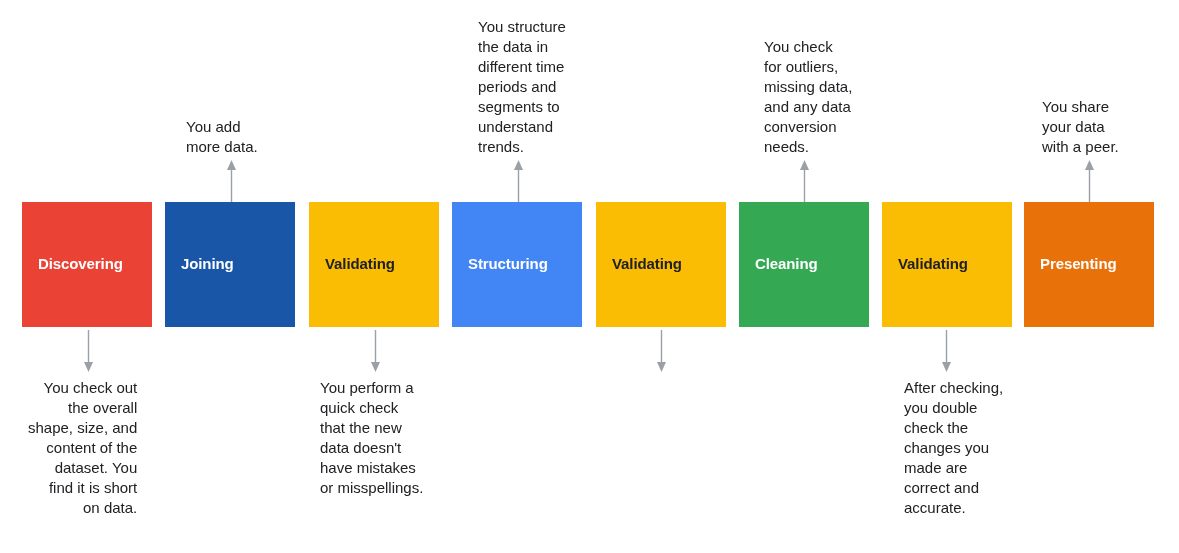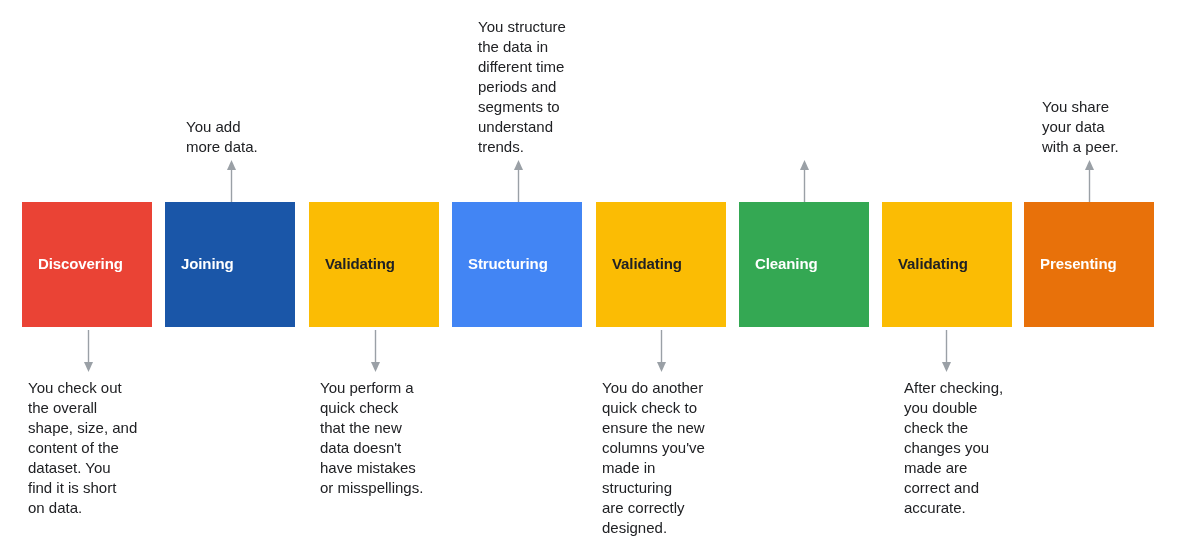--- a/index.html
+++ b/index.html
@@ -57,21 +57,21 @@
     display: block;
   }
 </style>
 </head>
 <body>
 
 <div id="stage">
     <div class="step-box" style="left: 22px; background: rgb(234, 67, 53);">
       <span class="step-label" style="color: rgb(255, 255, 255);">Discovering</span>
     </div>
-    <div class="note note-bottom" style="left: 28px; top: 378px;">You check out
+    <div class="note note-bottom" style="left: 28px; top: 378px; text-align: right;">You check out
 the overall
 shape, size, and
 content of the
 dataset. You
 find it is short
 on data.</div>
     <div class="arrow" style="left: 82px; top: 330px; height: 42px;">
       <svg width="13" height="42" viewBox="0 0 13 42">
         <line x1="6.5" x2="6.5" y1="0" y2="33" stroke="#9AA0A6" stroke-width="1.4"></line>
         <polygon points="6.5,42 11,32 2,32" fill="#9AA0A6"></polygon>
@@ -115,37 +115,35 @@
 trends.</div>
     <div class="arrow" style="left: 512px; top: 160px; height: 42px;">
       <svg width="13" height="42" viewBox="0 0 13 42">
         <line x1="6.5" x2="6.5" y1="42" y2="9" stroke="#9AA0A6" stroke-width="1.4"></line>
         <polygon points="6.5,0 11,10 2,10" fill="#9AA0A6"></polygon>
       </svg>
     </div>
     <div class="step-box" style="left: 596px; background: rgb(251, 188, 4);">
       <span class="step-label" style="color: rgb(32, 33, 36);">Validating</span>
     </div>
-    <div class="note note-bottom" style="left: 602px; top: 378px;">You do another
-quick check to
-ensure the new
-columns you've
-made in
-structuring
-are correctly
-designed.</div>
     <div class="arrow" style="left: 655px; top: 330px; height: 42px;">
       <svg width="13" height="42" viewBox="0 0 13 42">
         <line x1="6.5" x2="6.5" y1="0" y2="33" stroke="#9AA0A6" stroke-width="1.4"></line>
         <polygon points="6.5,42 11,32 2,32" fill="#9AA0A6"></polygon>
       </svg>
     </div>
     <div class="step-box" style="left: 739px; background: rgb(52, 168, 83);">
       <span class="step-label" style="color: rgb(255, 255, 255); text-align: center;">Cleaning</span>
     </div>
+    <div class="note note-top" style="left: 764px; top: 37px;">You check
+for outliers,
+missing data,
+and any data
+conversion
+needs.</div>
     <div class="arrow" style="left: 798px; top: 160px; height: 42px;">
       <svg width="13" height="42" viewBox="0 0 13 42">
         <line x1="6.5" x2="6.5" y1="42" y2="9" stroke="#9AA0A6" stroke-width="1.4"></line>
         <polygon points="6.5,0 11,10 2,10" fill="#9AA0A6"></polygon>
       </svg>
     </div>
     <div class="step-box" style="left: 882px; background: rgb(251, 188, 4);">
       <span class="step-label" style="color: rgb(32, 33, 36);">Validating</span>
     </div>
     <div class="note note-bottom" style="left: 904px; top: 378px;">After checking,

